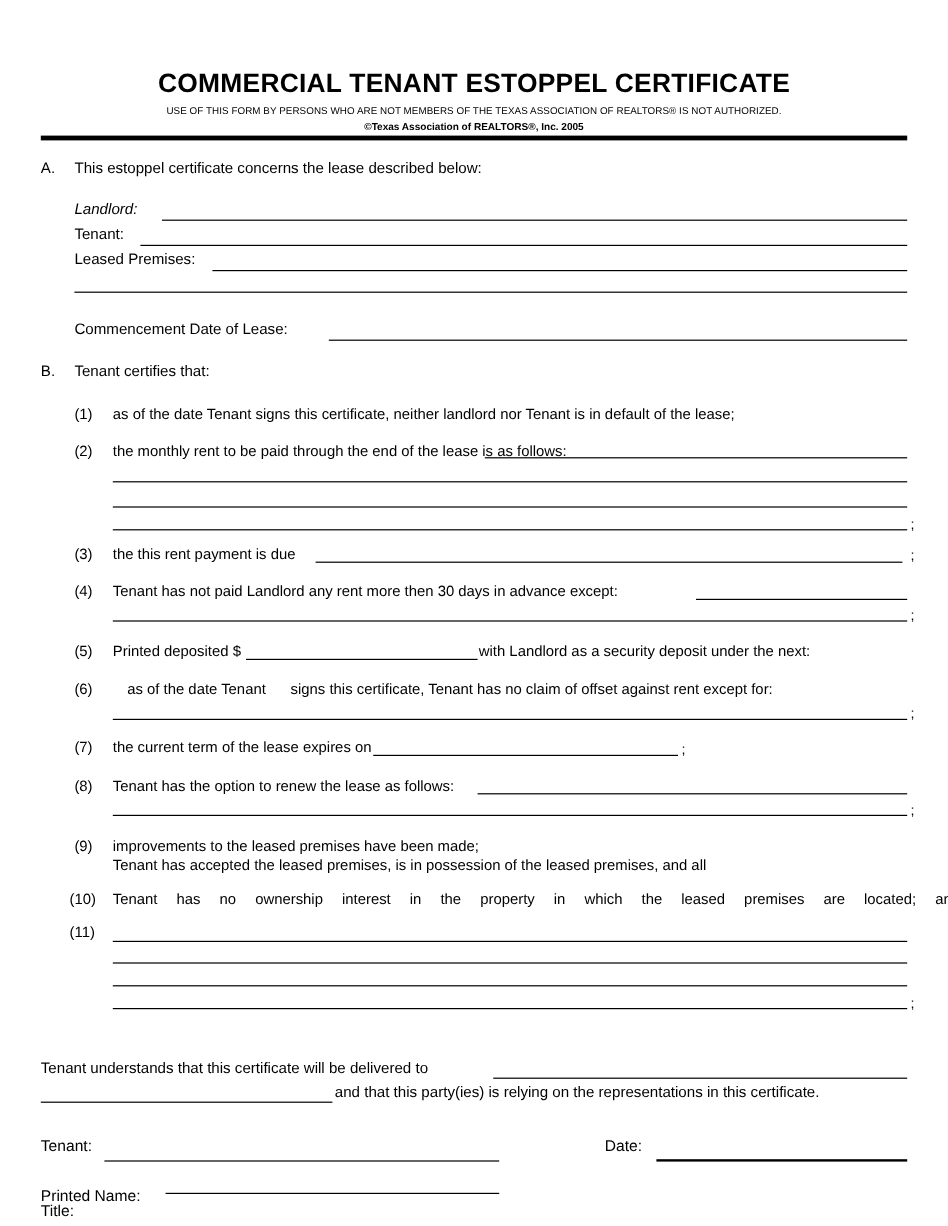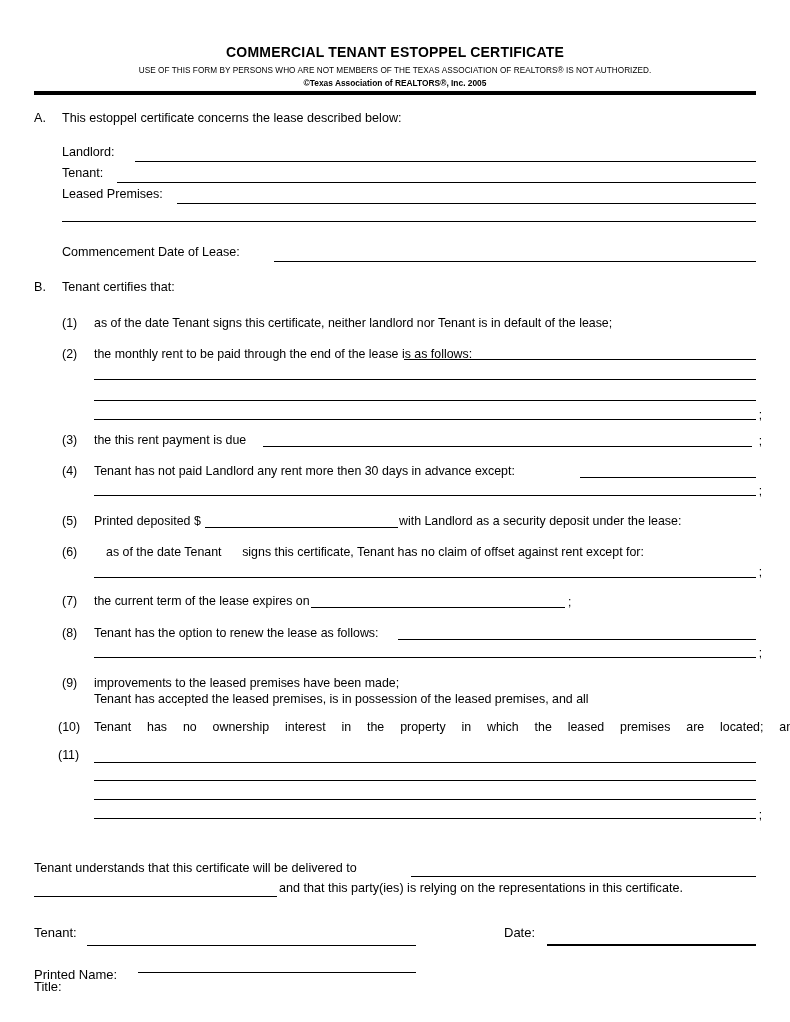--- a/index.html
+++ b/index.html
@@ -22,25 +22,25 @@
   .sheet {
     position: absolute;
     left: 34px;
     top: 0;
     width: 722px;
   }
 
   
   .doc-title {
     text-align: center;
-    font-size: 14px;
+    font-size: 22px;
     font-weight: bold;
     letter-spacing: 0.2px;
     margin: 0;
-    padding-top: 45px;
+    padding-top: 58px;
     line-height: 1.1;
   }
   .notice {
     text-align: center;
     font-size: 8.2px;
     margin-top: 6px;
     letter-spacing: 0.05px;
     line-height: 1.2;
   }
   .copyright {
@@ -129,21 +129,21 @@
       <div class="rule-thick"></div>
     </div>
 
     <div class="section" style="margin-top:16px;">
       <div class="sec-label">A.</div>
       <div class="sec-body">
         <div>This estoppel certificate concerns the lease described below:</div>
 
         <div style="margin-top:18px;">
 
-          <div style="position:relative; height:21px;">
+          <div style="position:relative; height:21px;font-style:italic;">
             <span style="position:absolute; left:0; top:0;">Landlord:</span>
             <span class="blank-thin" style="position:absolute; left:73px; right:0; bottom:4px; height:0;"></span>
           </div>
 
           <div style="position:relative; height:21px;">
             <span style="position:absolute; left:0; top:0;">Tenant:</span>
             <span class="blank-thin" style="position:absolute; left:55px; right:0; bottom:4px; height:0;"></span>
           </div>
 
           <div style="position:relative; height:21px;">
@@ -214,21 +214,21 @@
               <span style="position:absolute; right:-6px; bottom:0px; font-size:12px;">;</span>
             </div>
           </div>
         </div>
 
         <div class="item" style="margin-top:13px;">
           <span class="item-num">(5)</span>
           <div class="item-body" style="position:relative; height:19px;">
             <span style="position:absolute; left:0; top:0;">Printed deposited $</span>
             <span class="blank-thin" style="position:absolute; left:111px; width:193px; bottom:4px; height:0;"></span>
-            <span style="position:absolute; left:305px; top:0;">with Landlord as a security deposit under the lease:</span>
+            <span style="position:absolute; left:305px; top:0;">with Landlord as a security deposit under the next:</span>
           </div>
         </div>
 
         <div class="item" style="margin-top:12px;">
           <span class="item-num">(6)</span>
           <div class="item-body" style="position:relative;">
             <div style="position:relative; height:19px; white-space:pre;">
               <span style="position:absolute; left:12px; top:0; white-space:pre;">as of the date Tenant      signs this certificate, Tenant has no claim of offset against rent except for:</span>
             </div>
             <div style="position:relative; height:19px;">

